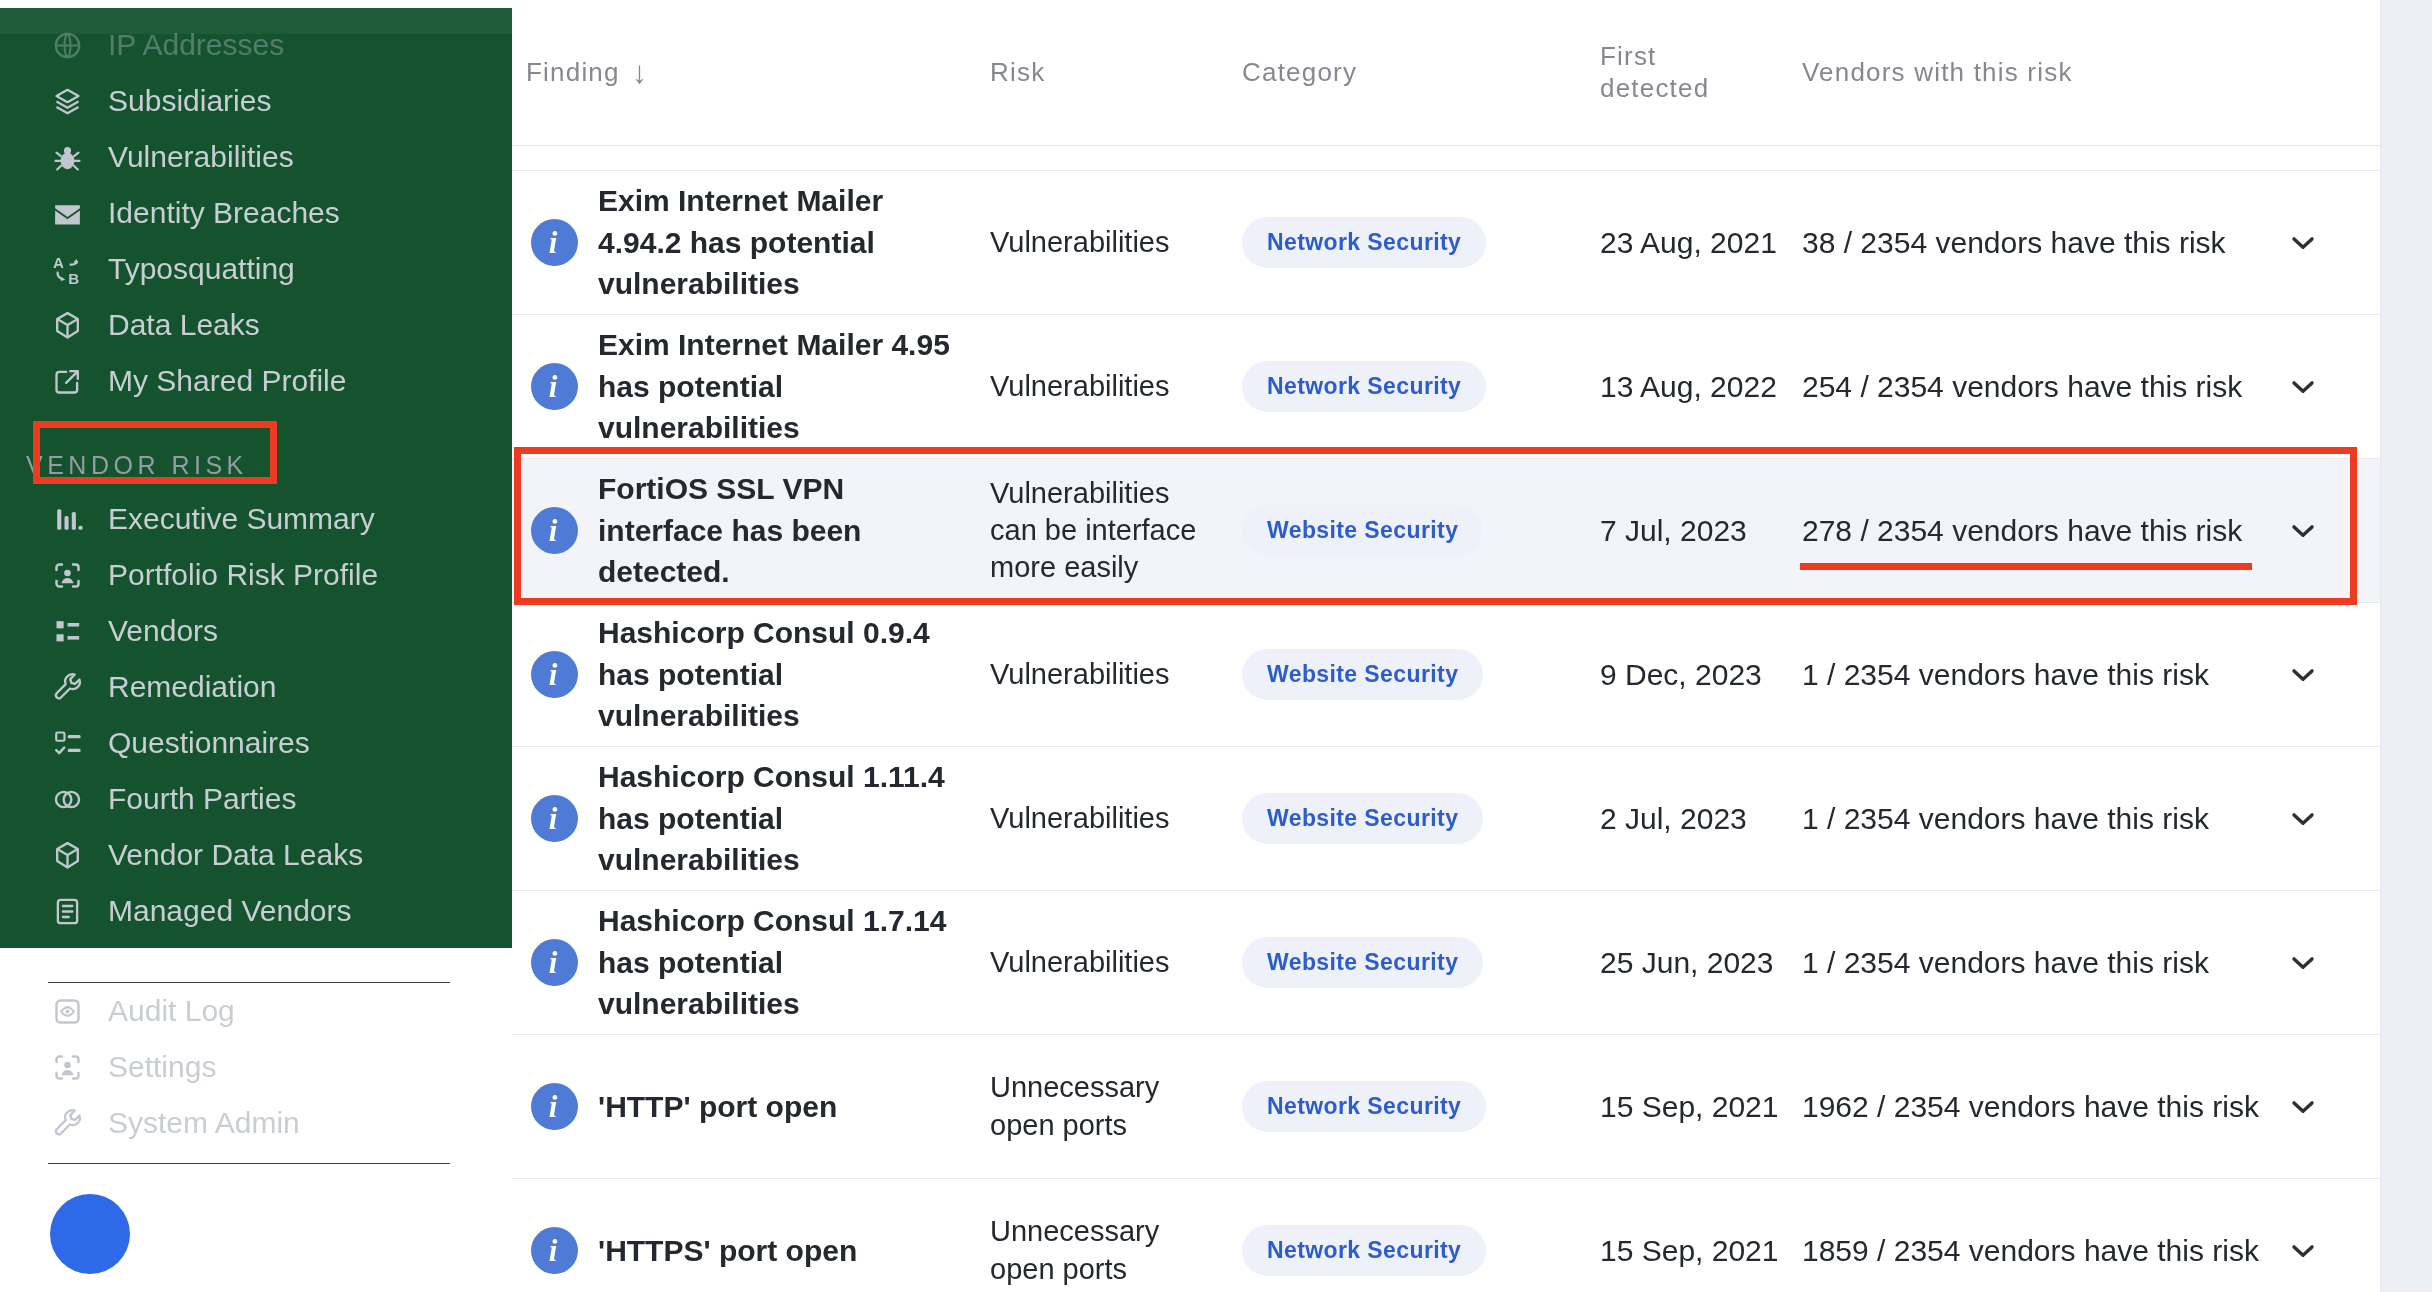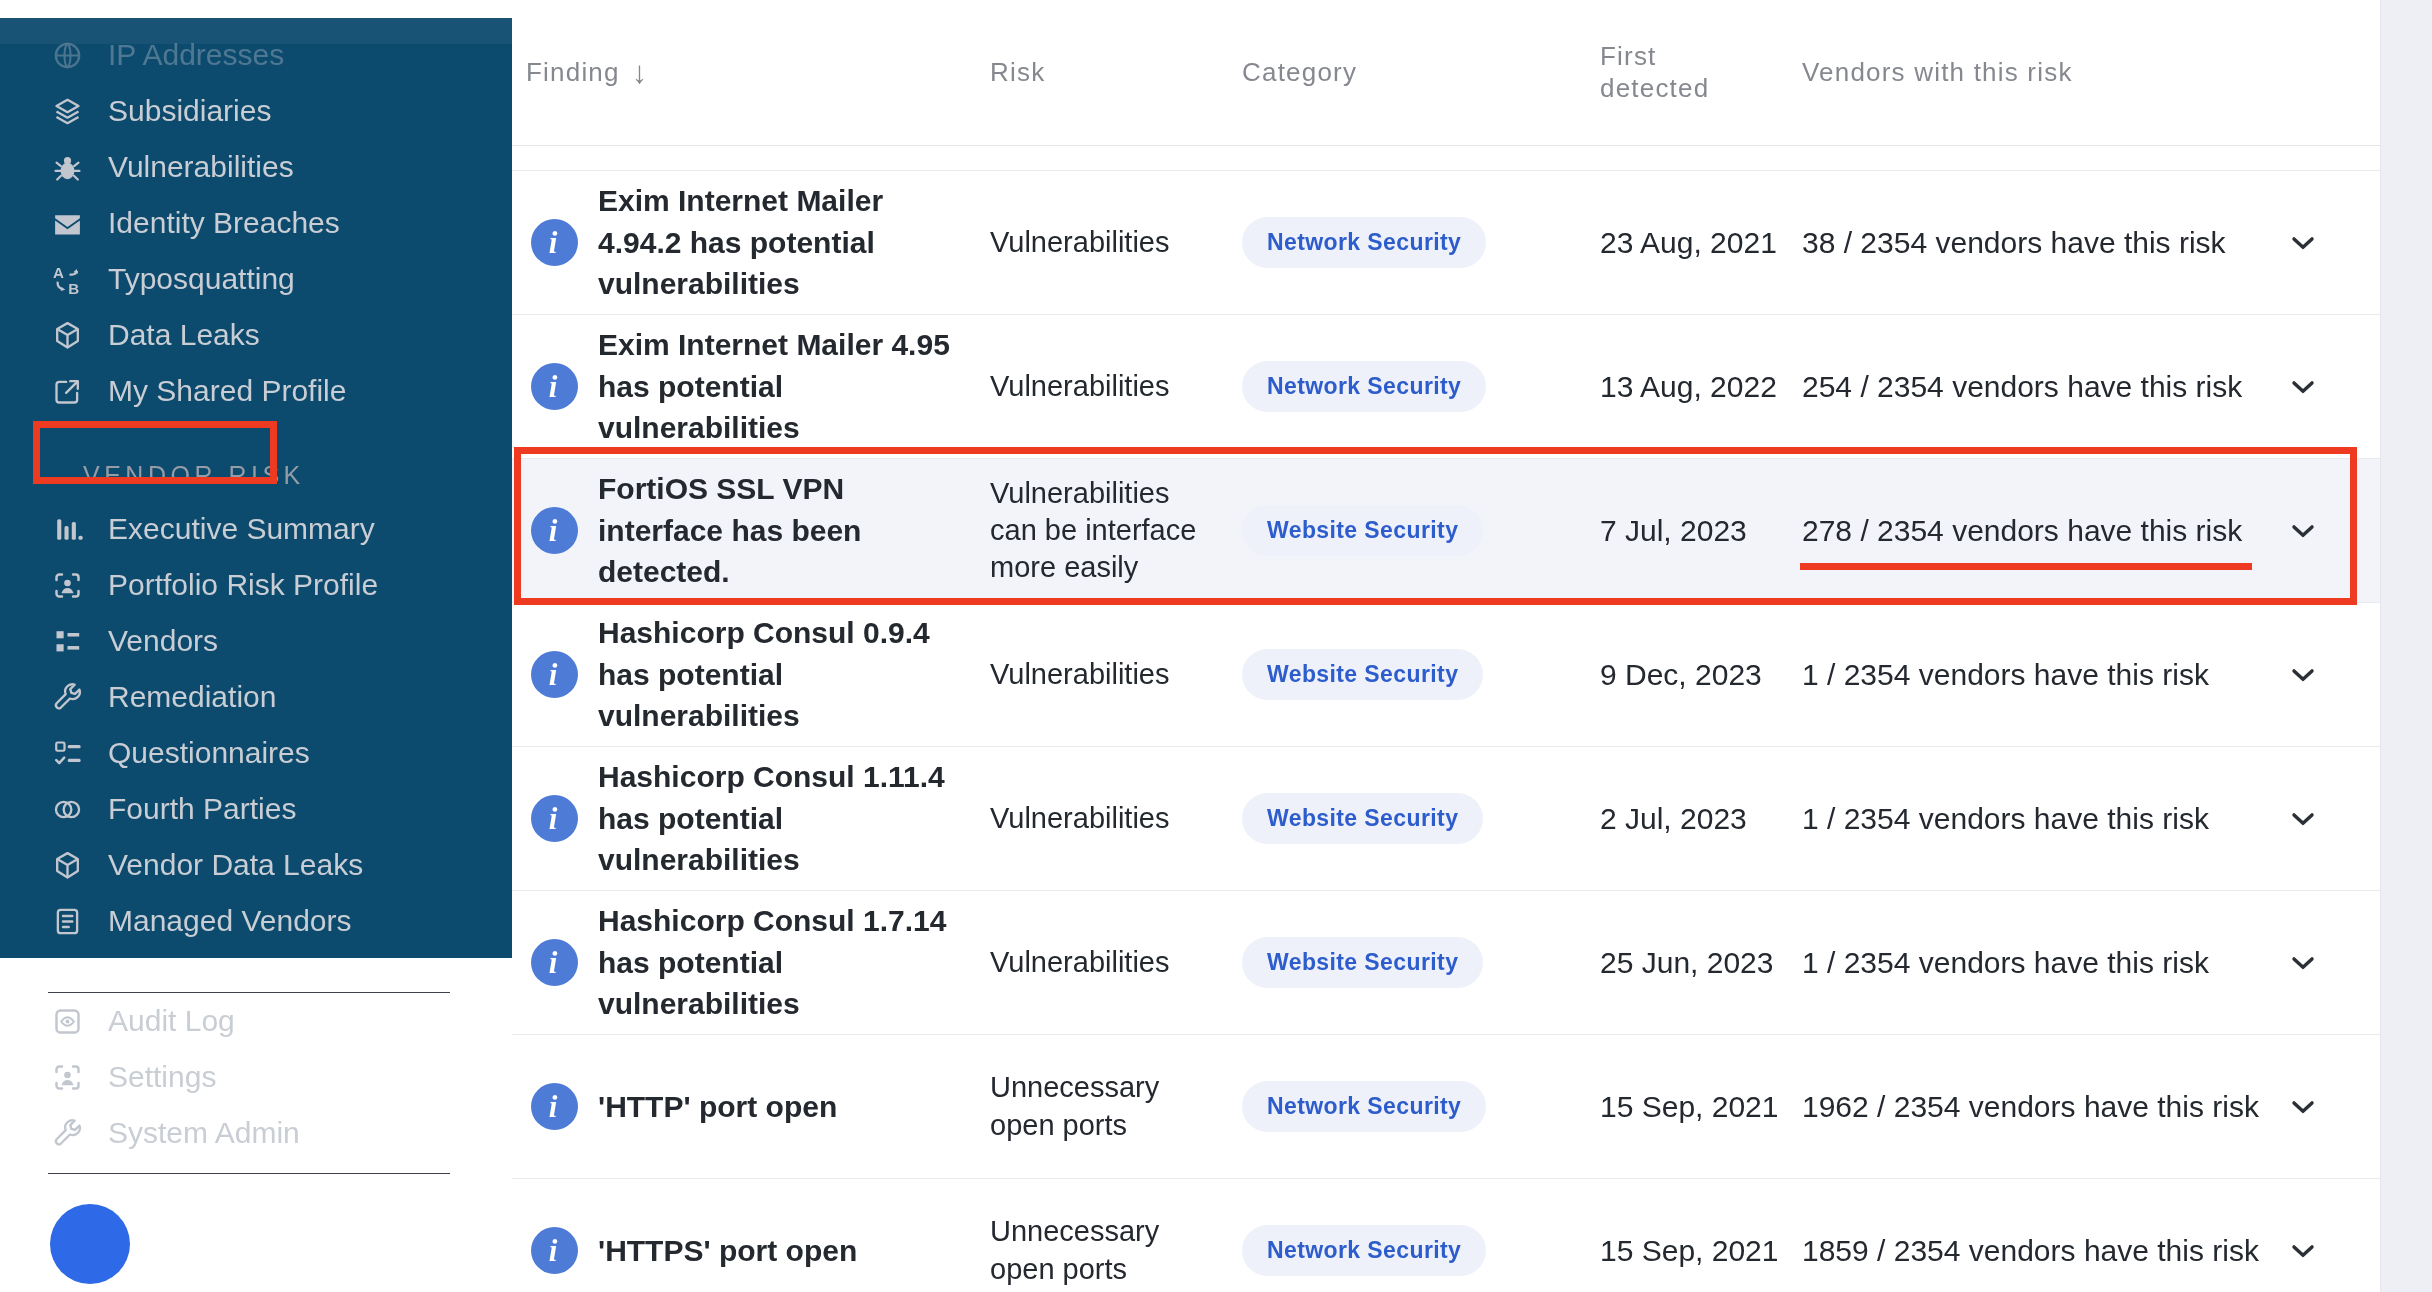--- a/index.html
+++ b/index.html
@@ -5,37 +5,37 @@
   * { box-sizing: border-box; margin: 0; padding: 0; }
   html,body { width:2432px; height:1292px; overflow:hidden; }
   body {
     font-family:"Liberation Sans", sans-serif;
     background:#ffffff; position:relative;
     -webkit-font-smoothing:antialiased;
   }
 
   
   .sidebar {
-    position:absolute; left:0; top:18px; width:512px; height:940px;
-    background:#0c4a6e; color:#c9cdd4; z-index:2;
+    position:absolute; left:0; top:8px; width:512px; height:940px;
+    background:#14532d; color:#c9cdd4; z-index:2;
   }
   .sidebar::before{
     content:""; position:absolute; left:0; top:0; width:100%; height:26px;
     background:rgba(255,255,255,0.05);
   }
   .nav-top { padding-top:9px; }
   .nav-item {
     display:flex; align-items:center; height:56px; padding-left:50px; gap:24px;
     font-size:30px; color:#c9cdd4; cursor:pointer; white-space:nowrap;
   }
   .nav-item .ic { width:34px; height:34px; flex:none; color:#c2c6ce; display:flex; align-items:center; justify-content:center; }
   .nav-item svg { width:33px; height:33px; }
   .dimmed { opacity:.35; }
   .section-label {
-    margin-top:36px; margin-bottom:6px; padding-left:83px; height:40px;
+    margin-top:36px; margin-bottom:6px; padding-left:26px; height:40px;
     display:flex; align-items:center;
     font-size:25px; letter-spacing:4.5px; color:#969ca6; font-weight:500;
   }
   .divider { height:1px; background:#3c414b; margin-left:48px; width:402px; }
   .div-1 { margin-top:43px; }
   .div-2 { margin-top:12px; }
   .avatar {
     width:80px; height:80px; border-radius:50%; background:#2e6ae8;
     margin:30px 0 0 50px; cursor:pointer;
   }

